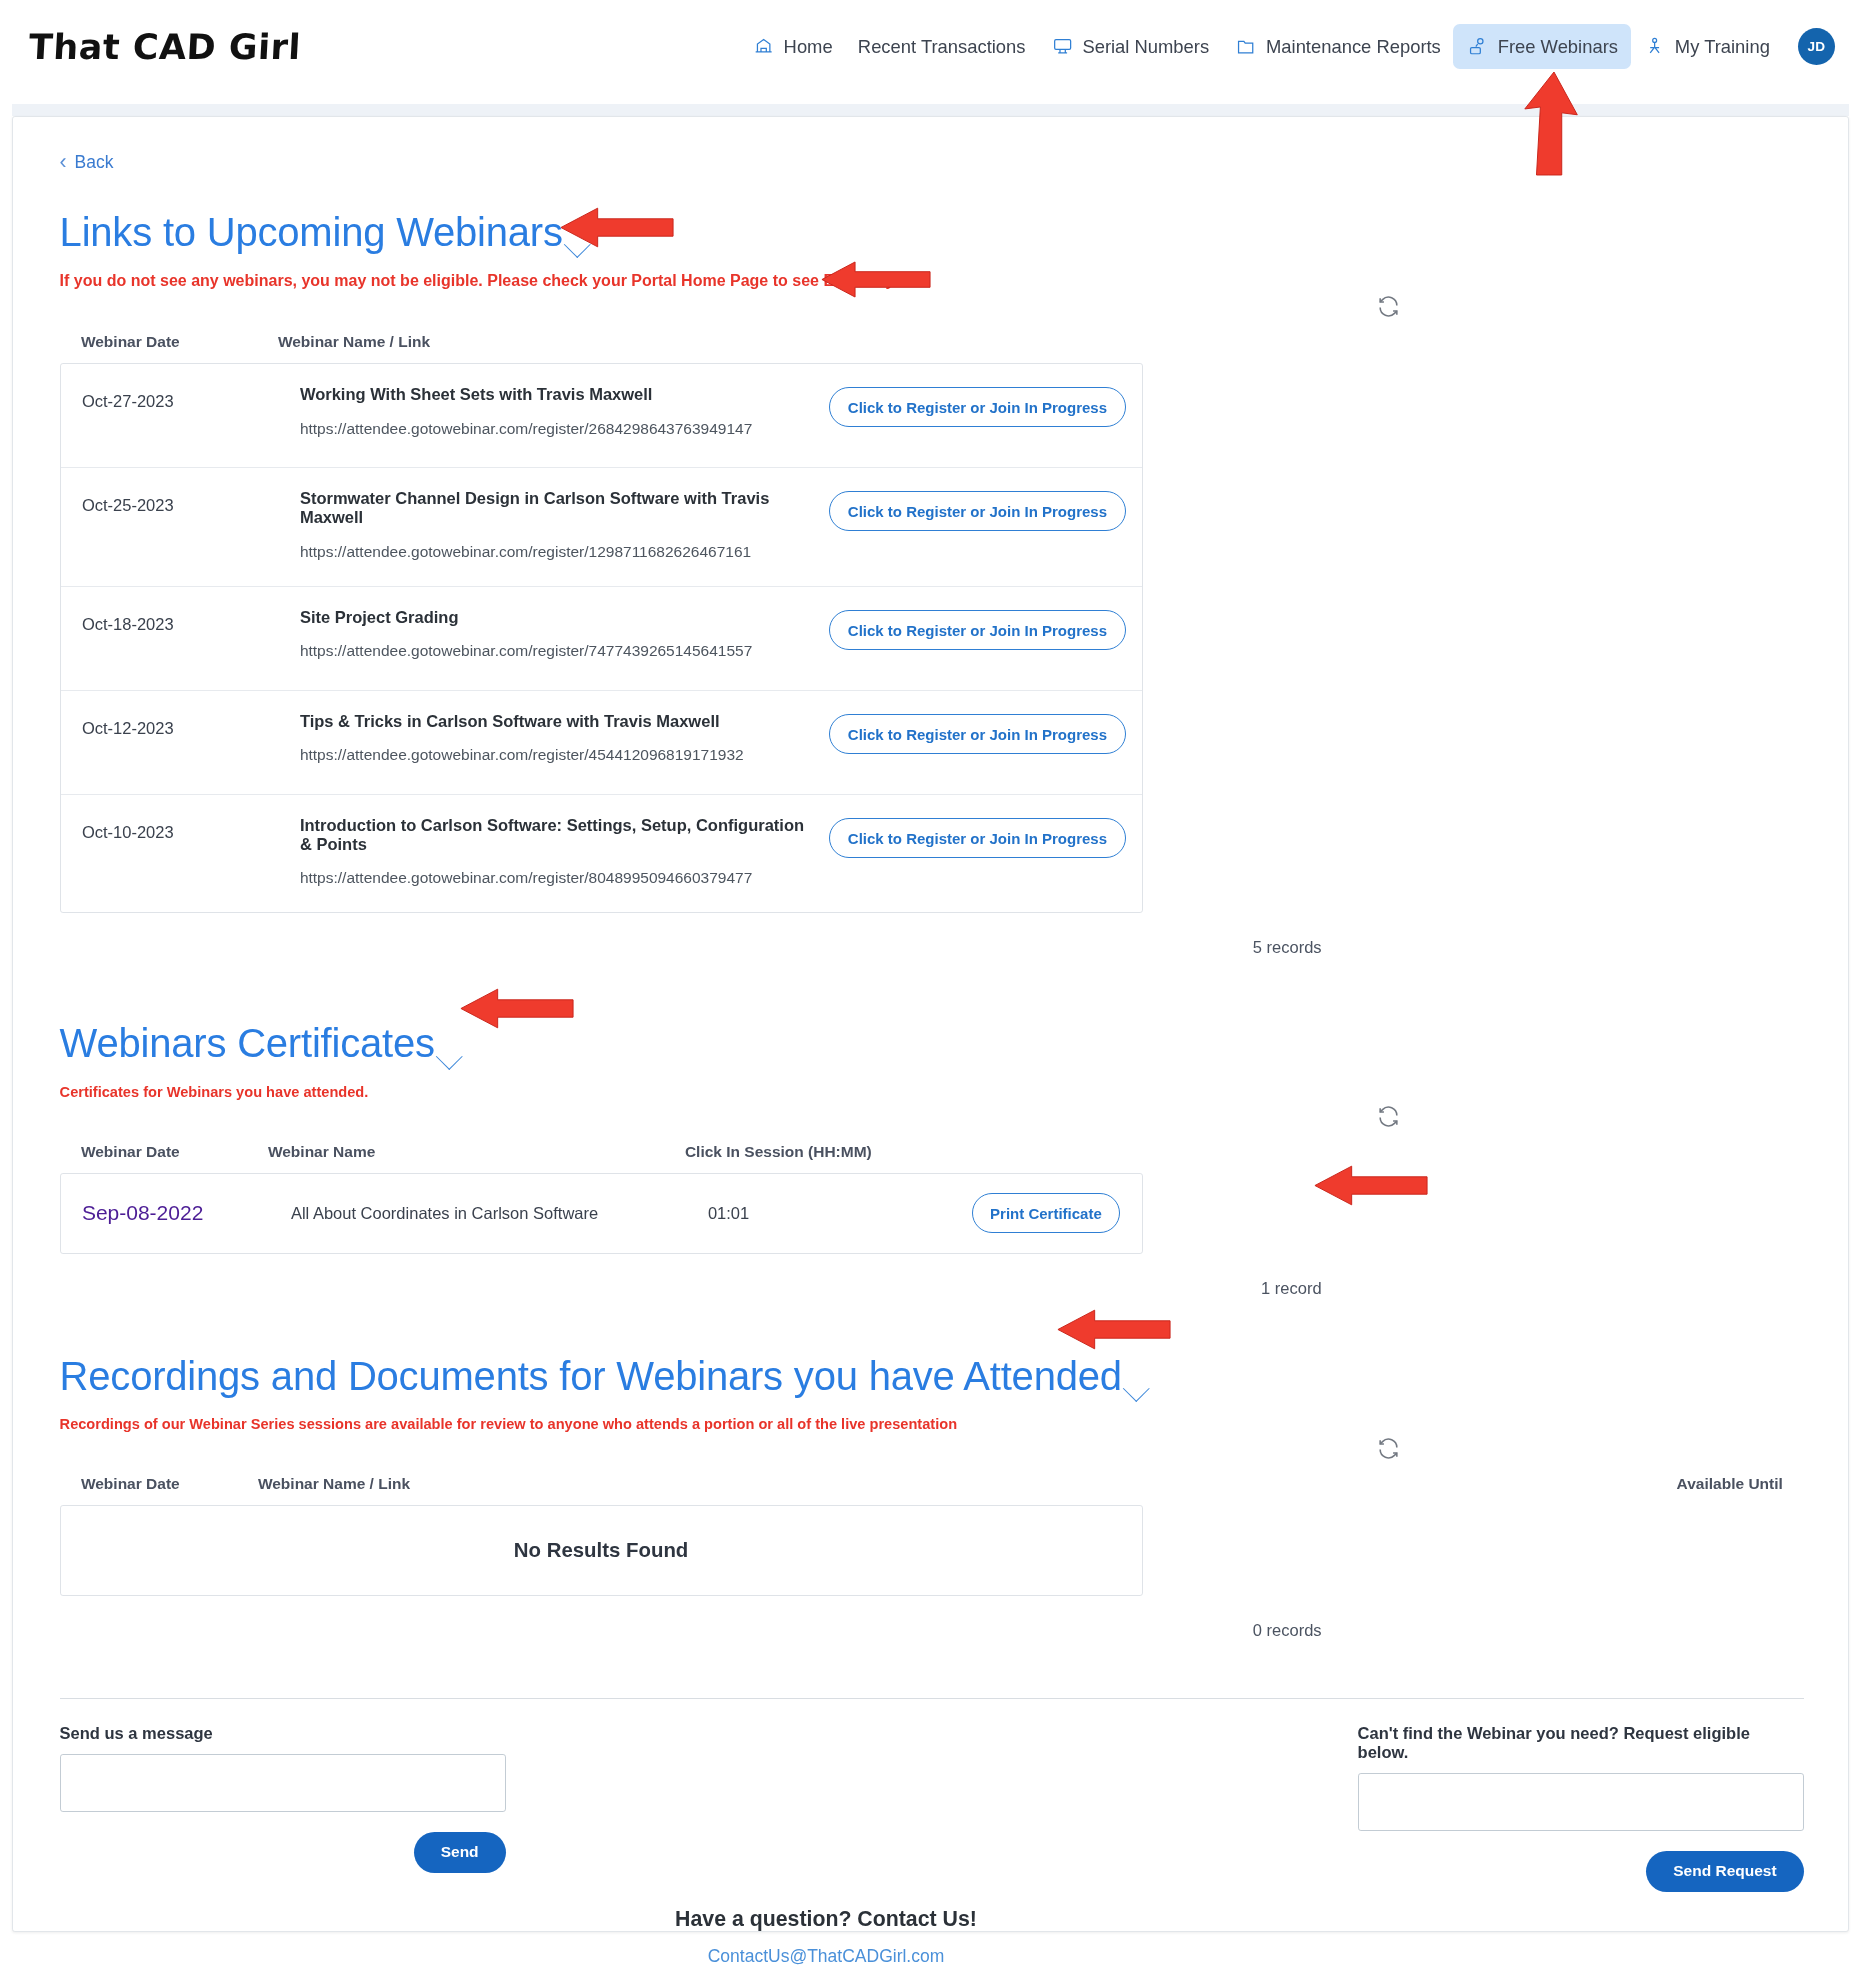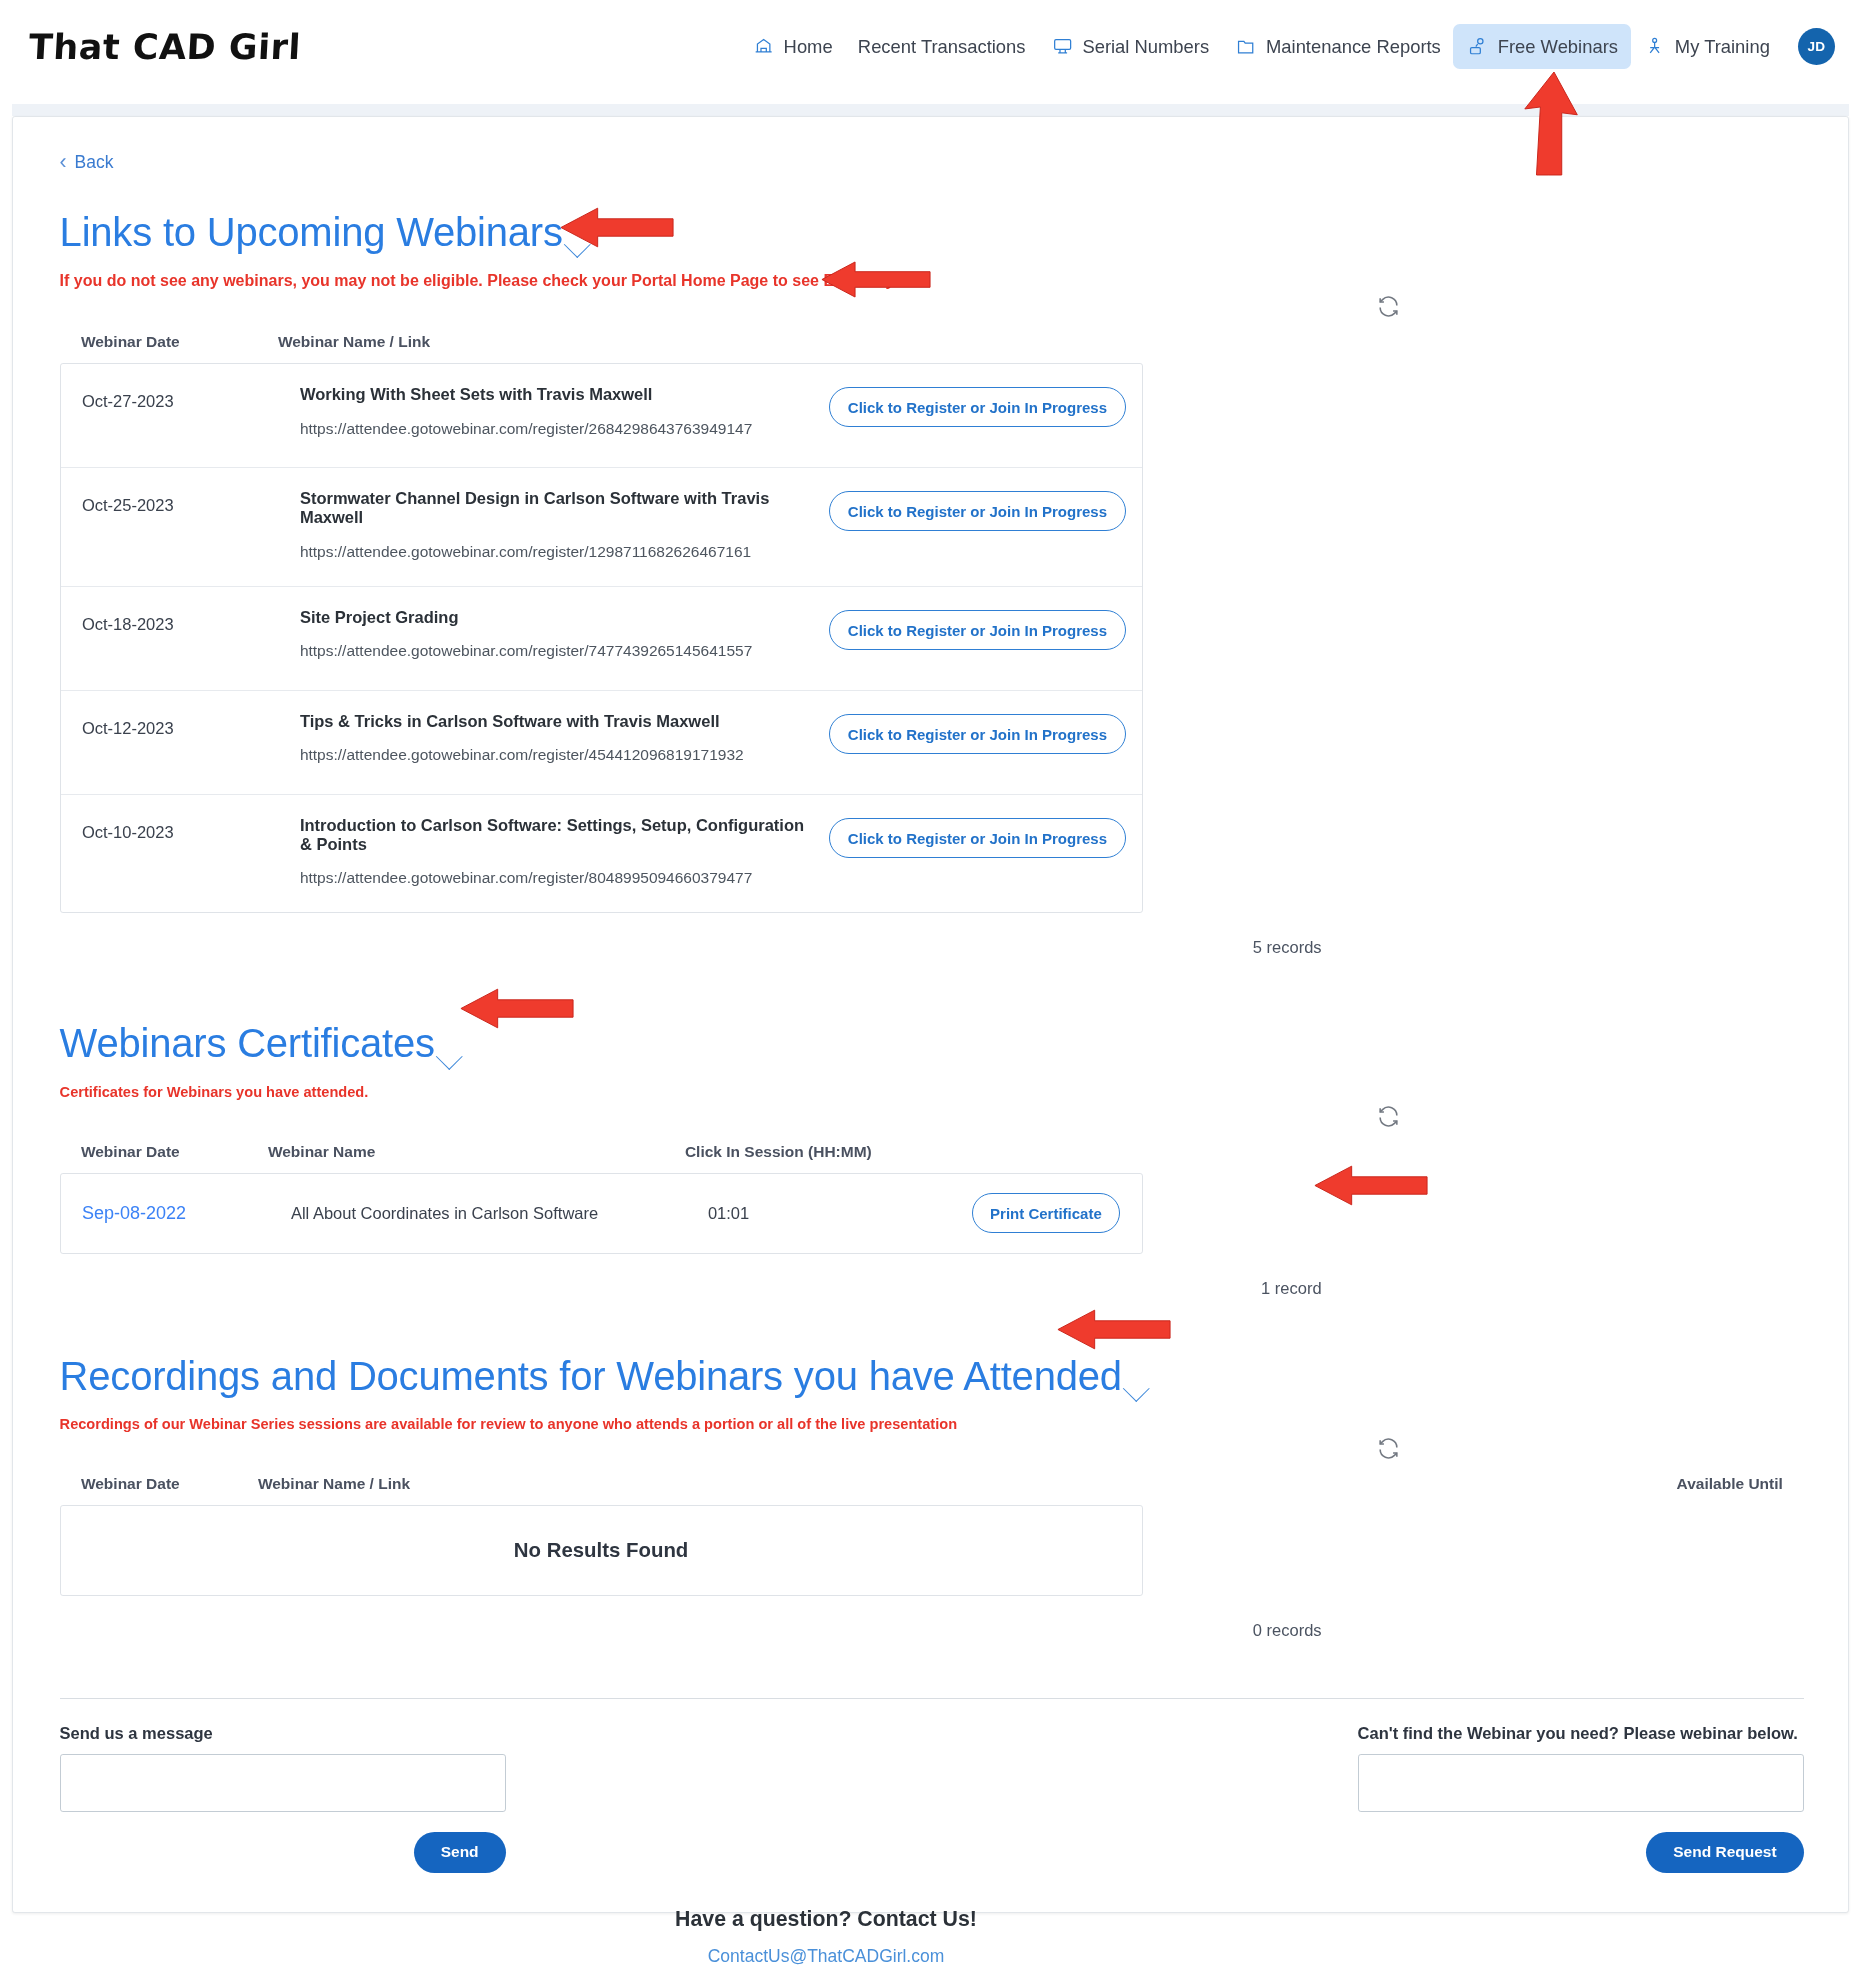--- a/index.html
+++ b/index.html
@@ -130,21 +130,21 @@
     font-family:"Liberation Sans", sans-serif;
   }
   .records{
     width:1305px; text-align:right; font-size:16.5px; color:#4b5361;
     padding:25px 43px 0 0;
   }
 
   
   .thead2{ display:flex; font-size:15.5px; font-weight:700; color:#4a5160; padding:0 0 11.6px 21.3px;}
   .cert-row{ display:flex; align-items:center; padding:19.4px 21.3px; min-height:60px;}
-  .cc-date{ width:209px; flex:none; font-size:18px; color:#3b82f6;}
+  .cc-date{ width:209px; flex:none; font-size:21px; color:#4c1d95;}
   .cc-name{ width:417px; flex:none; font-size:16.5px; color:#3a414d;}
   .cc-time{ flex:1 1 auto; font-size:16.5px; color:#3a414d;}
   .cc-btn{ width:204px; flex:none; display:flex; justify-content:flex-end;}
 
   .noresults{
     height:89px; display:flex; align-items:center; justify-content:center;
     font-size:20.4px; font-weight:700; color:#2e3540;
   }
 
   
@@ -411,21 +411,21 @@
 
       <div class="fcol">
         <div class="flabel">Send us a message</div>
         <textarea class="ta" placeholder="" style=""></textarea>
         <div class="btn-row">
           <button class="btn-blue">Send</button>
         </div>
       </div>
 
       <div class="fcol right">
-        <div class="flabel">Can't find the Webinar you need? Please webinar below.</div>
+        <div class="flabel">Can't find the Webinar you need? Request eligible below.</div>
         <textarea class="ta" placeholder="" style=""></textarea>
         <div class="btn-row">
           <button class="btn-blue">Send Request</button>
         </div>
       </div>
 
     </div>
 
   </div>
 </div>

